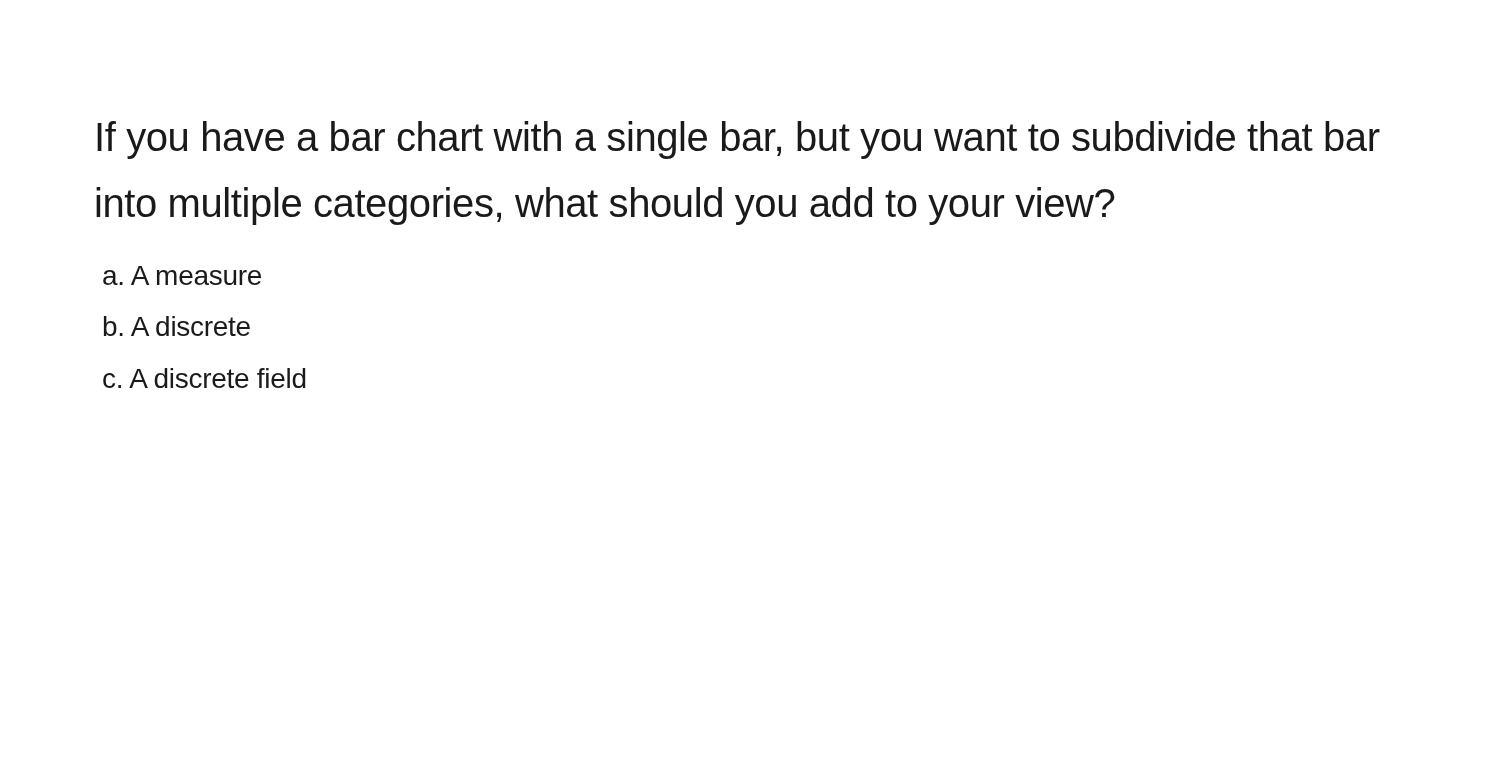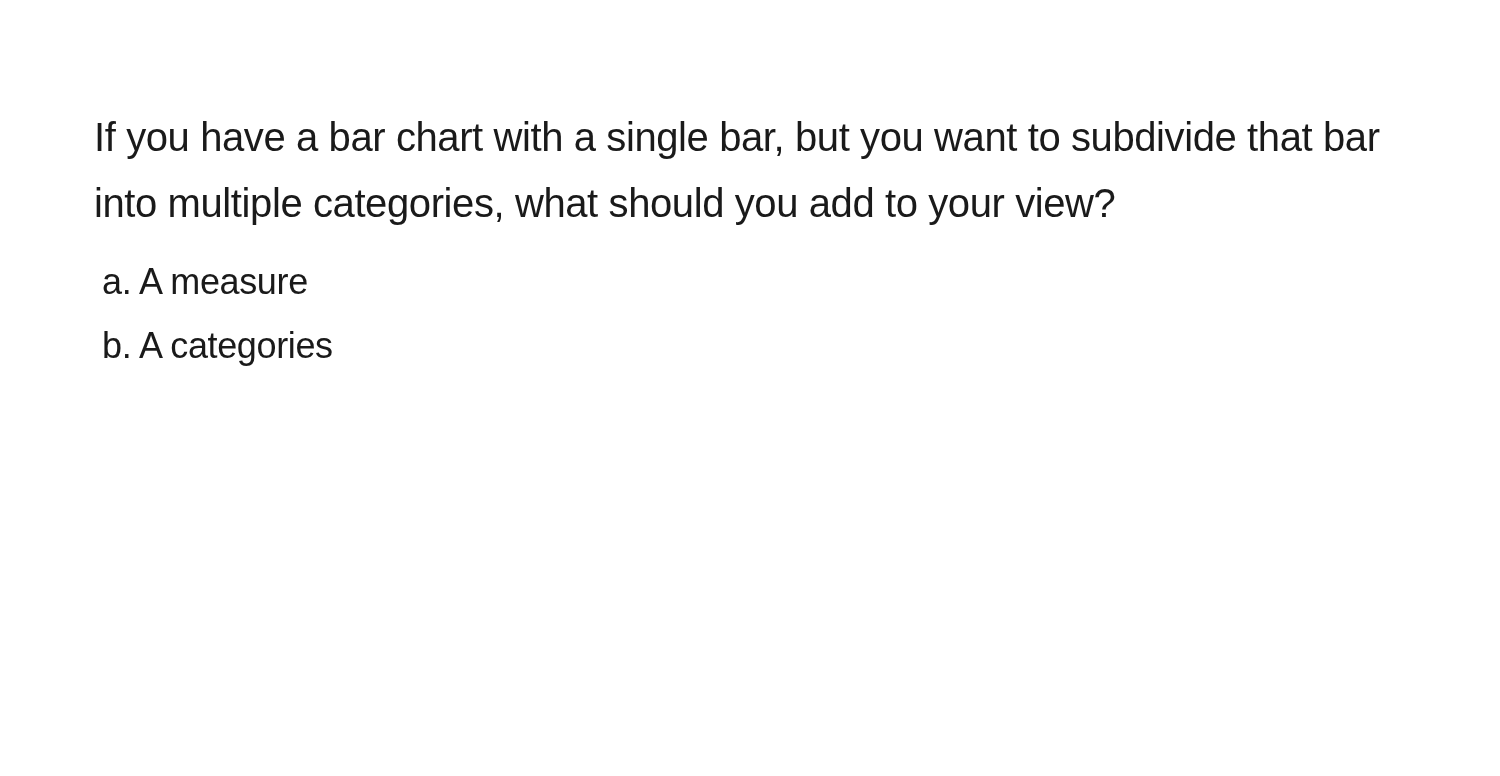--- a/index.html
+++ b/index.html
@@ -16,30 +16,31 @@
       color: #1a1a1a;
     }
     .question {
       font-size: 40px;
       line-height: 1.65;
       letter-spacing: -0.01em;
       margin-bottom: 18px;
       font-weight: 400;
     }
     .options {
-      font-size: 36px;
+      font-size: 28px;
       line-height: 1.55;
       letter-spacing: -0.01em;
       font-weight: 400;
     }
     .option {
       margin-bottom: 6px;
     }
   </style>
 </head>
 <body>
 
 <div class="question">If you have a bar chart with a single bar, but you want to subdivide that bar into multiple categories, what should you add to your view?</div>
 
 <div class="options">
   <div class="option">a. A measure</div>
-  <div class="option">b. A categories</div>
+  <div class="option">b. A discrete</div>
+  <div class="option">c. A discrete field</div>
 </div>
 
 </body></html>

